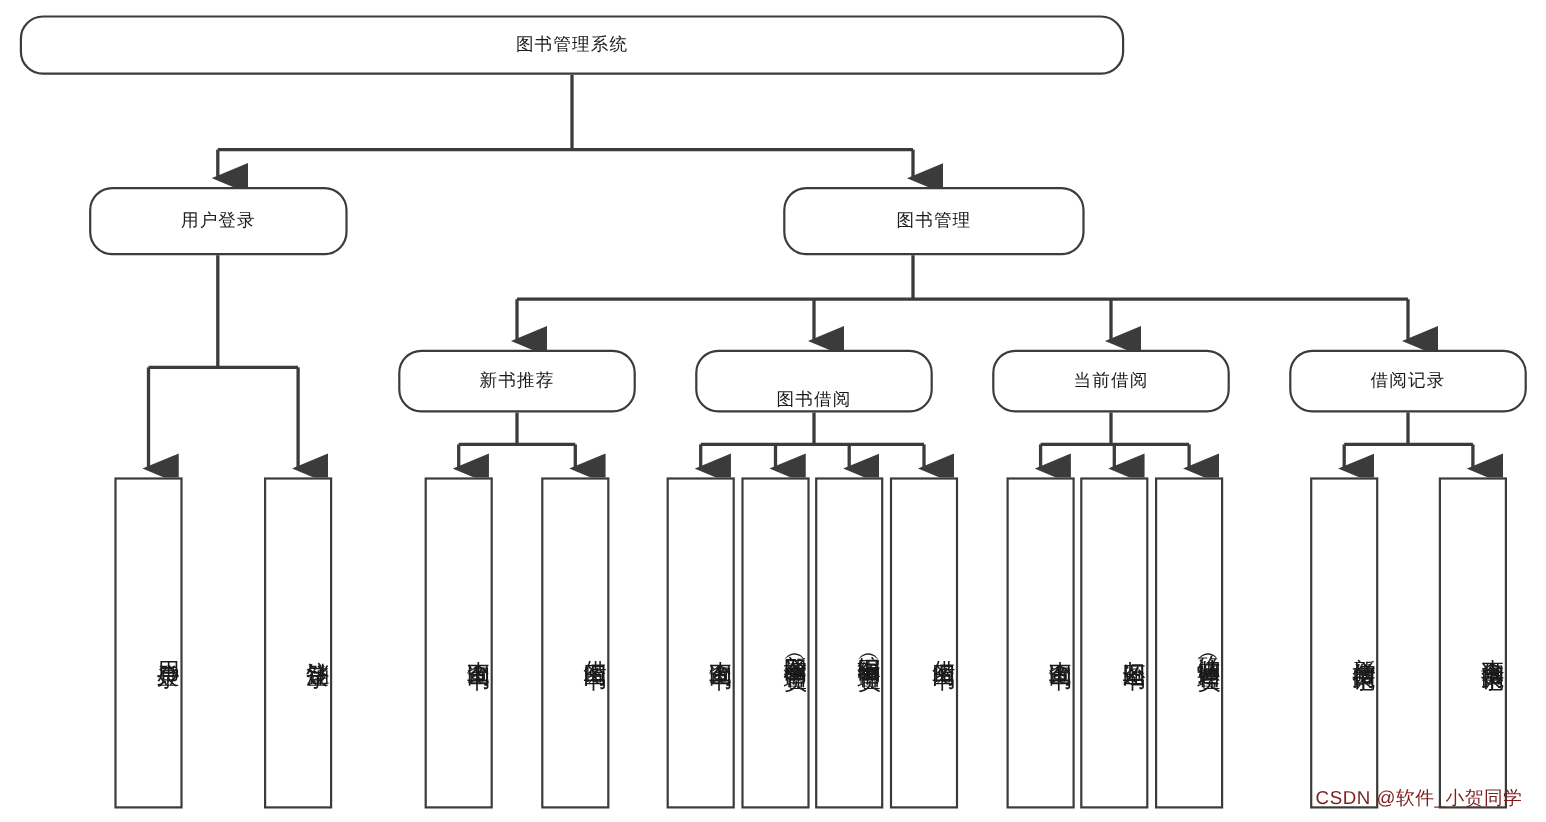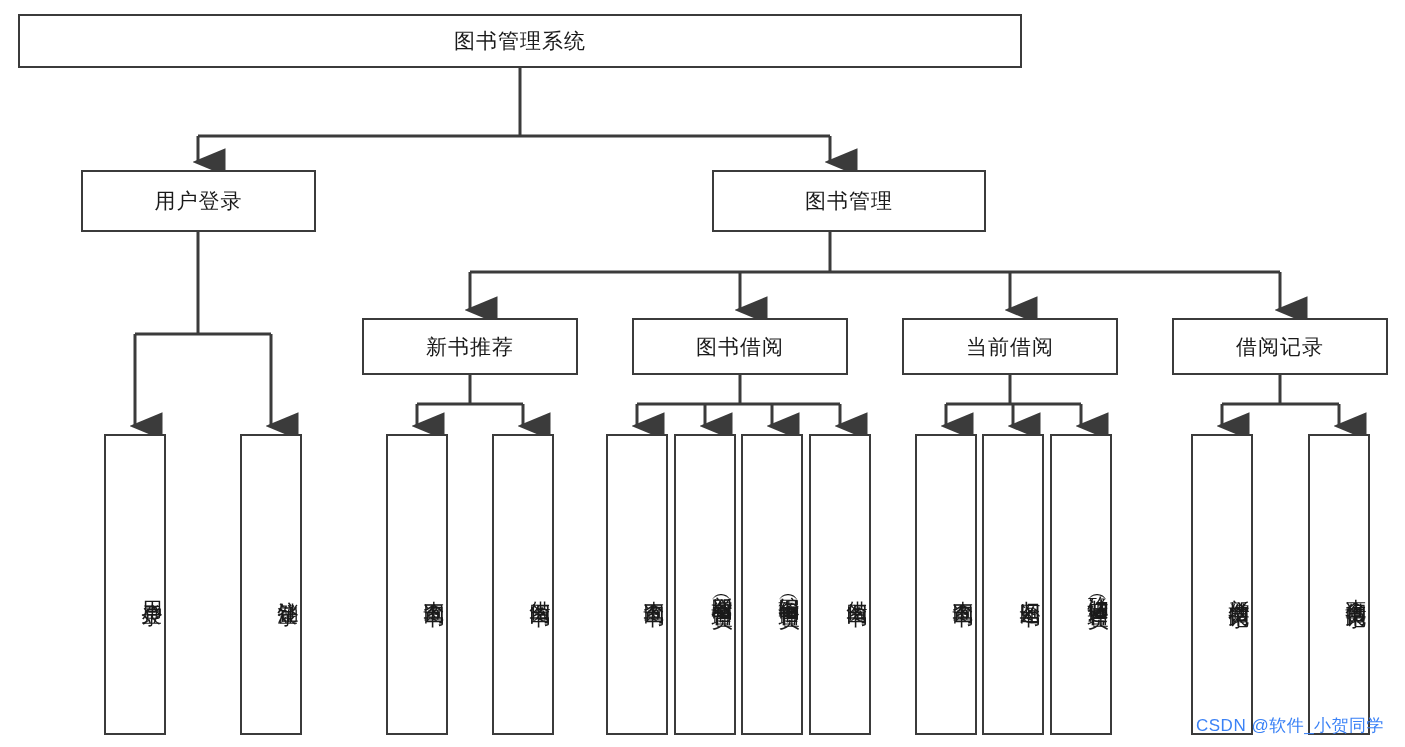--- a/index.html
+++ b/index.html
@@ -28,45 +28,46 @@
     position: absolute;
     box-sizing: border-box;
     border: 2px solid #3b3b3b;
     background: #ffffff;
     display: flex;
     align-items: center;
     justify-content: center;
     color: #1a1a1a;
   }
   .node.horiz {
-    font-size: 21px;
+    font-size: 16px;
     letter-spacing: 1px;
     line-height: 1.2;
     white-space: nowrap;
+    border-radius: 21px;
   }
   .node.vert {
     writing-mode: vertical-rl;
     text-orientation: upright;
     font-size: 21px;
     letter-spacing: 2px;
     line-height: 1.1;
     padding-top: 6px;
     align-items: flex-start;
     justify-content: center;
     white-space: nowrap;
   }
   .node.vert > span {
     writing-mode: vertical-rl;
     text-orientation: upright;
     display: block;
   }
   .watermark {
     position: absolute;
     font-size: 17px;
-    color: #3b82f6;
+    color: #7f1d1d;
     white-space: nowrap;
     letter-spacing: 0.5px;
     font-family: "Liberation Sans", "DejaVu Sans", sans-serif;
   }
 </style>
 </head>
 <body>
 
 <div id="canvas">
 
@@ -130,21 +131,21 @@
   <div class="node horiz" style="left:81px; top:170px; width:235px; height:62px;">
     <span>用户登录</span>
   </div>
   <div class="node horiz" style="left:712px; top:170px; width:274px; height:62px;">
     <span>图书管理</span>
   </div>
 
   <div class="node horiz" style="left:362px; top:318px; width:216px; height:57px;justify-content:center;">
     <span>新书推荐</span>
   </div>
-  <div class="node horiz" style="left:632px; top:318px; width:216px; height:57px;">
+  <div class="node horiz" style="left:632px; top:318px; width:216px; height:57px;align-items:flex-end;">
     <span>图书借阅</span>
   </div>
   <div class="node horiz" style="left:902px; top:318px; width:216px; height:57px;">
     <span>当前借阅</span>
   </div>
   <div class="node horiz" style="left:1172px; top:318px; width:216px; height:57px;">
     <span>借阅记录</span>
   </div>
 
   <div class="node vert" style="left:104px; top:434px; width:62px; height:301px;">

